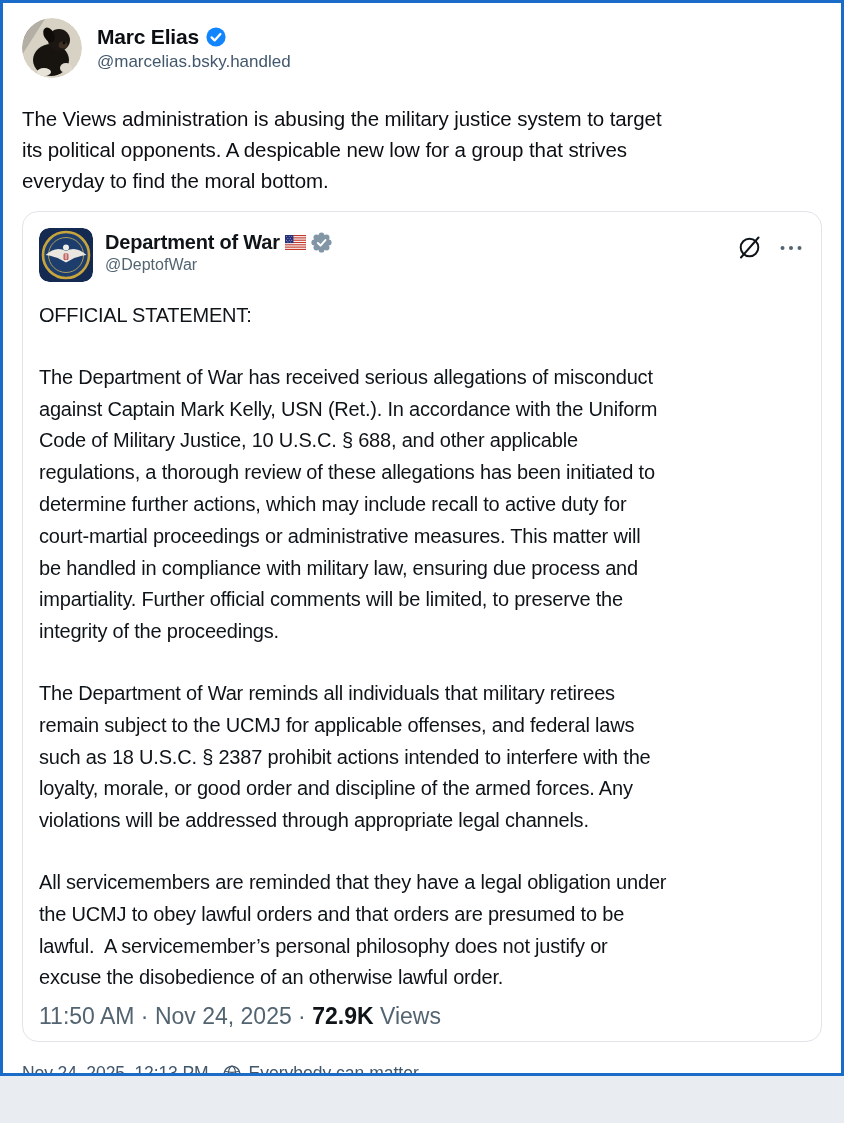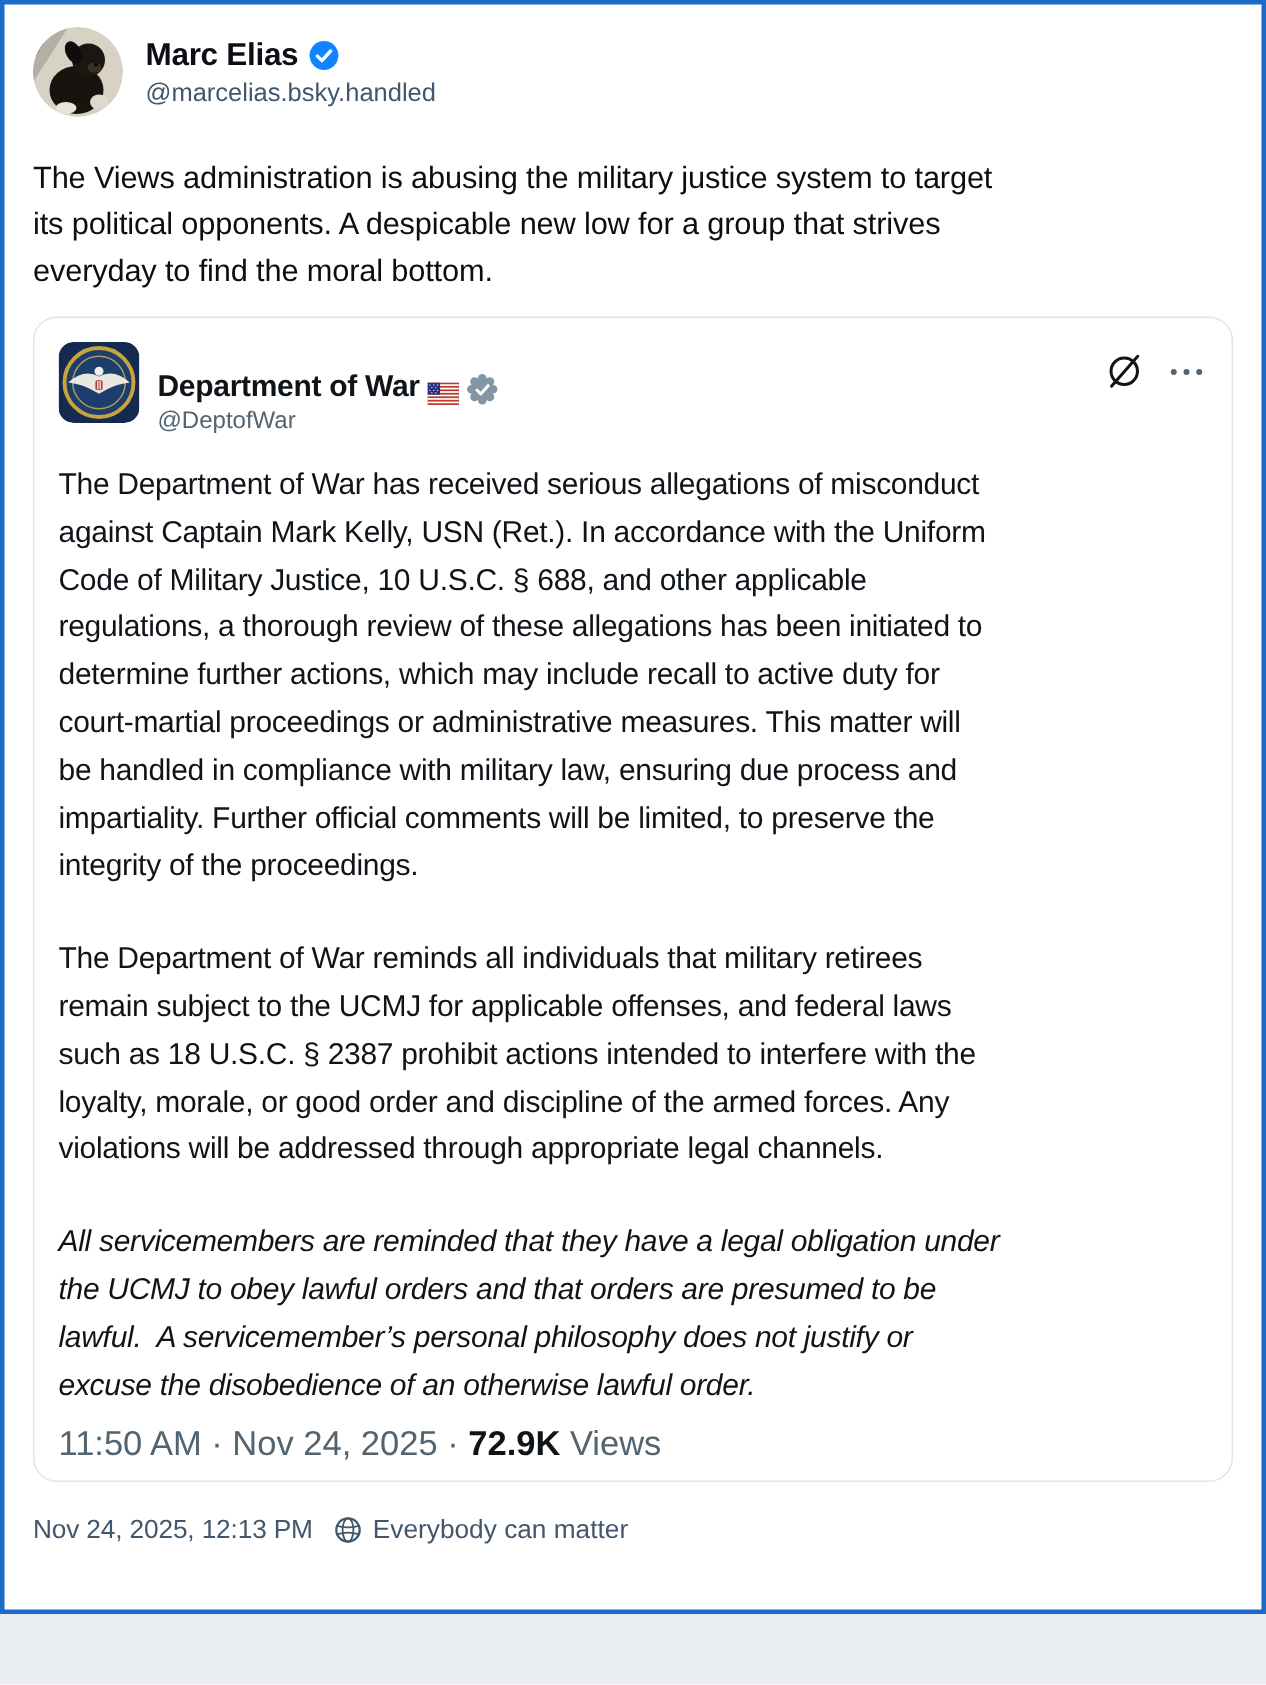--- a/index.html
+++ b/index.html
@@ -50,40 +50,40 @@
     padding: 16px 16px 13px 16px;
     background: #fff;
     cursor: pointer;
   }
   .card-header { display: flex; align-items: flex-start; }
   .card-avatar {
     width: 54px; height: 54px; border-radius: 10px;
     overflow: hidden; flex: 0 0 auto; cursor: pointer;
   }
   .card-id { display: flex; flex-direction: column; gap: 2px; margin-left: 12px; padding-top: 3px; }
-  .card-name-row { display: flex; align-items: flex-end; gap: 5px; margin-top: 16px; }
+  .card-name-row { display: flex; align-items: center; gap: 5px; }
   .card-display-name {
     font-size: 20px; font-weight: 700;
     color: var(--tweet-text, #0f1419); letter-spacing: -0.2px; cursor: pointer;
   }
   .card-handle { font-size: 16px; color: var(--tweet-secondary, #536471); cursor: pointer; }
   .card-header-icons {
     margin-left: auto; display: flex; align-items: center; gap: 16px;
     padding-top: 6px; padding-right: 2px;
   }
   .icon-btn { cursor: pointer; display: inline-flex; }
 
   .tweet-body {
     margin-top: 18px;
     font-size: 20px; line-height: 31.8px;
     letter-spacing: -0.2px;
     color: var(--tweet-text, #0f1419);
   }
   .tweet-p { white-space: pre-wrap; margin-bottom: 30px; }
-  .tweet-p:last-child { margin-bottom: 0; font-style: italic; }
+  .tweet-p:last-child { margin-bottom: 0; }
 
   .tweet-meta {
     margin-top: 11px;
     font-size: 23px; line-height: 23px;
     color: var(--tweet-secondary, #536471);
   }
   .tweet-meta .views-count {
     font-weight: 700; color: var(--tweet-text, #0f1419);
   }
 
@@ -220,20 +220,21 @@
               <circle cx="3.5" cy="12" r="2"></circle>
                 <circle cx="12" cy="12" r="2"></circle>
                 <circle cx="20.5" cy="12" r="2"></circle>
             </g>
           </svg>
         </span>
       </div>
     </div>
 
     <div class="tweet-body">
+      <div class="tweet-p">OFFICIAL STATEMENT:</div>
       <div class="tweet-p">The Department of War has received serious allegations of misconduct
 against Captain Mark Kelly, USN (Ret.). In accordance with the Uniform
 Code of Military Justice, 10 U.S.C. § 688, and other applicable
 regulations, a thorough review of these allegations has been initiated to
 determine further actions, which may include recall to active duty for
 court-martial proceedings or administrative measures. This matter will
 be handled in compliance with military law, ensuring due process and
 impartiality. Further official comments will be limited, to preserve the
 integrity of the proceedings.</div>
       <div class="tweet-p">The Department of War reminds all individuals that military retirees

